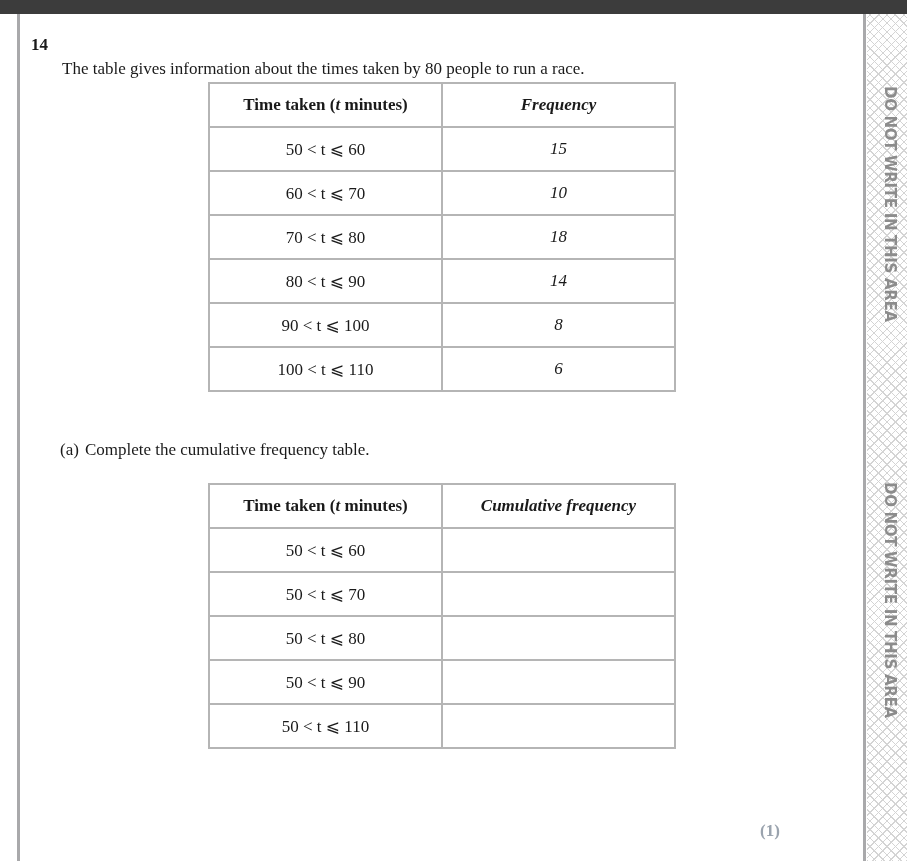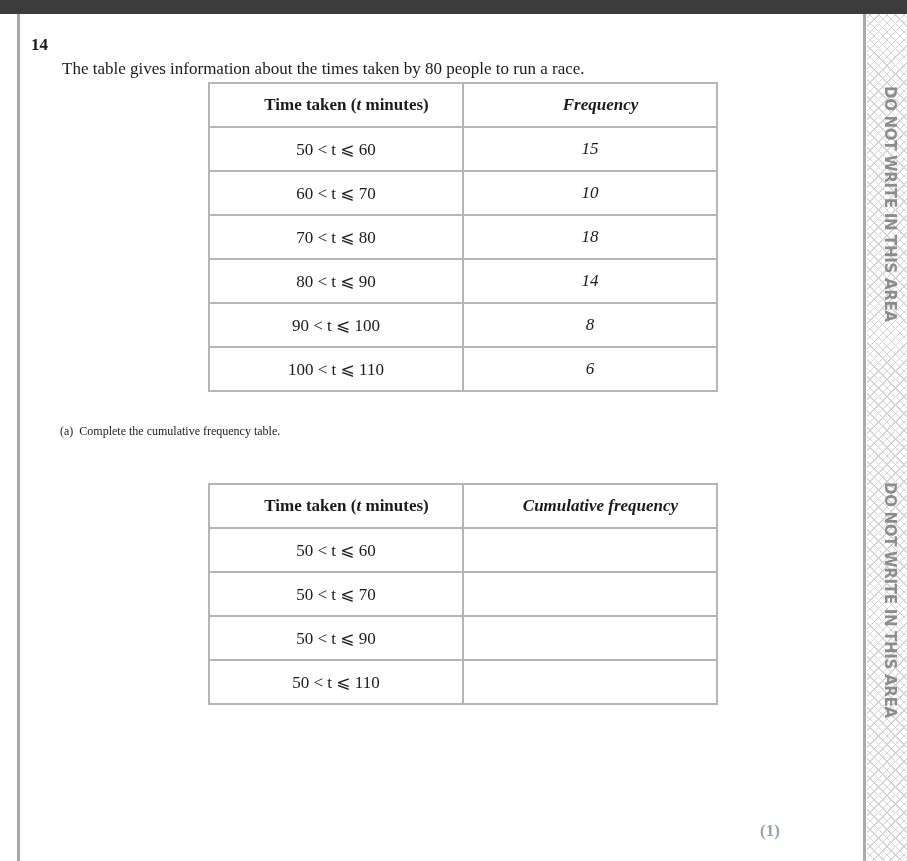--- a/index.html
+++ b/index.html
@@ -24,32 +24,32 @@
     writing-mode:vertical-rl;
     font-family:"DejaVu Sans", sans-serif; font-weight:bold;
     font-size:15px; letter-spacing:-0.3px; color:#8c8c8c;
     white-space:nowrap; line-height:20px;
   }
   .mt1 { top:86px; }
   .mt2 { top:482px; }
 
   .qnum { position:absolute; left:31px; top:35px; font-size:17px; font-weight:bold; }
   .qtext { position:absolute; left:62px; top:35px; font-size:17px;margin-top:24px; }
-  .part { position:absolute; left:60px; top:424px; font-size:12px; }
+  .part { position:absolute; left:60px; top:440px; font-size:17px; }
   .part .lbl { margin-right:6px; }
   .marks { position:absolute; left:760px; top:821px; font-size:17px; font-weight:bold; color:#9aa3ae; }
 
   table.dt {
     position:absolute; left:208px; border-collapse:collapse;
     font-size:17px;
   }
   table.dt td, table.dt th {
     border:2px solid #b5b5b5; height:42px; padding:0; text-align:center;
   }
-  table.dt th { font-weight:bold;padding-left:21px; }
+  table.dt th { font-weight:bold; }
   table.dt td.c1, table.dt th.c1 { width:231px; }
   table.dt td.c2, table.dt th.c2 { width:231px;font-style:italic; }
   .t1 { top:82px; }
   .t2 { top:483px; }
   .answer-cell { background:#ffffff; }
 </style>
 </head>
 <body>
 
 <div class="topbar"></div>
@@ -107,20 +107,24 @@
   </tr>
   <tr>
     <td class="c1">50 &lt; t ⩽  60</td>
     <td class="c2 answer-cell"></td>
   </tr>
   <tr>
     <td class="c1">50 &lt; t ⩽  70</td>
     <td class="c2 answer-cell"></td>
   </tr>
   <tr>
+    <td class="c1">50 &lt; t ⩽  80</td>
+    <td class="c2 answer-cell"></td>
+  </tr>
+  <tr>
     <td class="c1">50 &lt; t ⩽  90</td>
     <td class="c2 answer-cell"></td>
   </tr>
   <tr>
     <td class="c1">50 &lt; t ⩽ 110</td>
     <td class="c2 answer-cell"></td>
   </tr>
 </tbody>
   </table>
 

